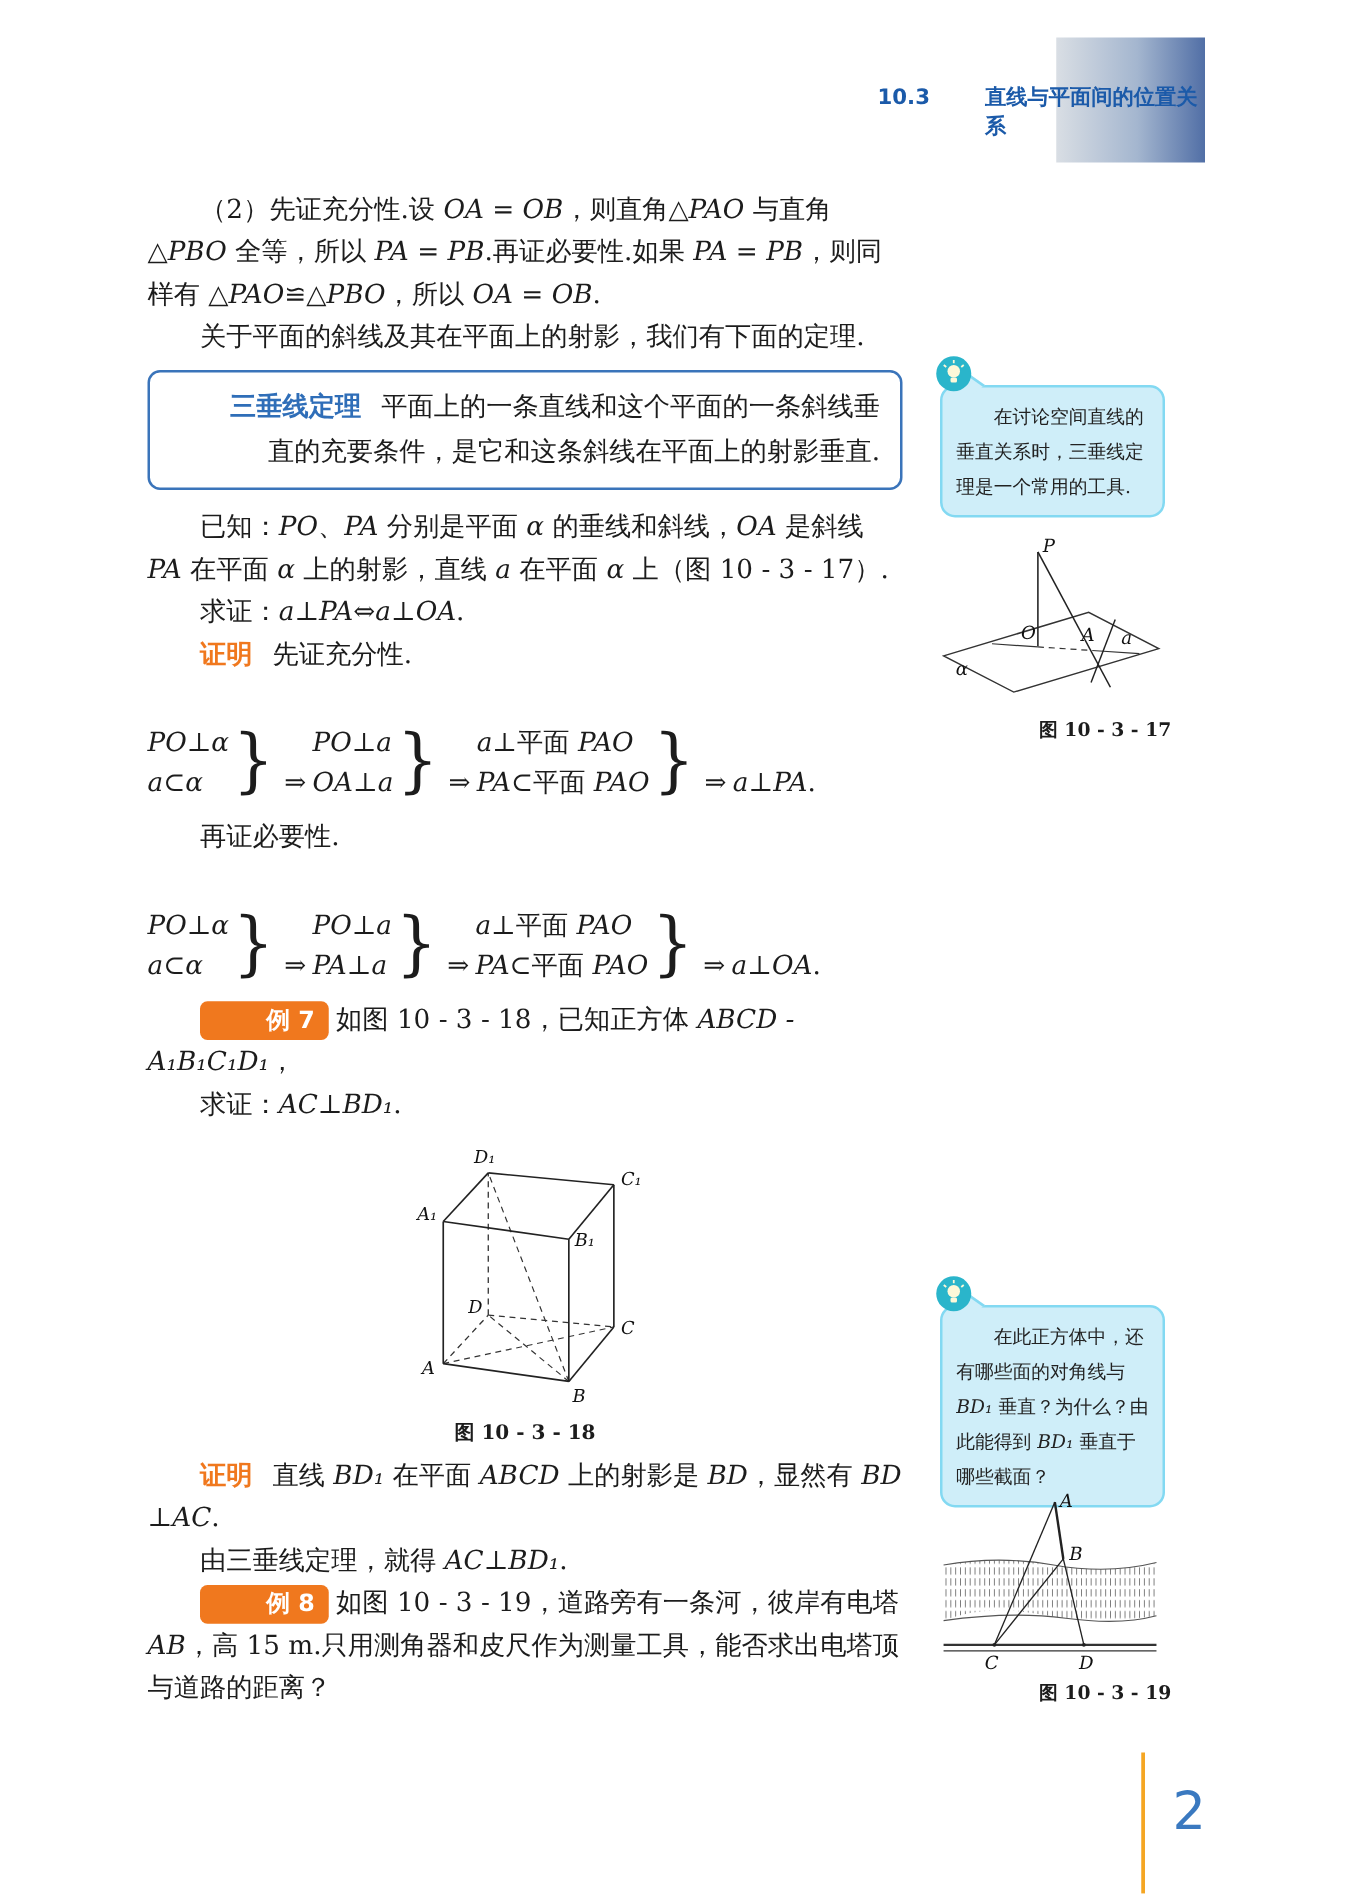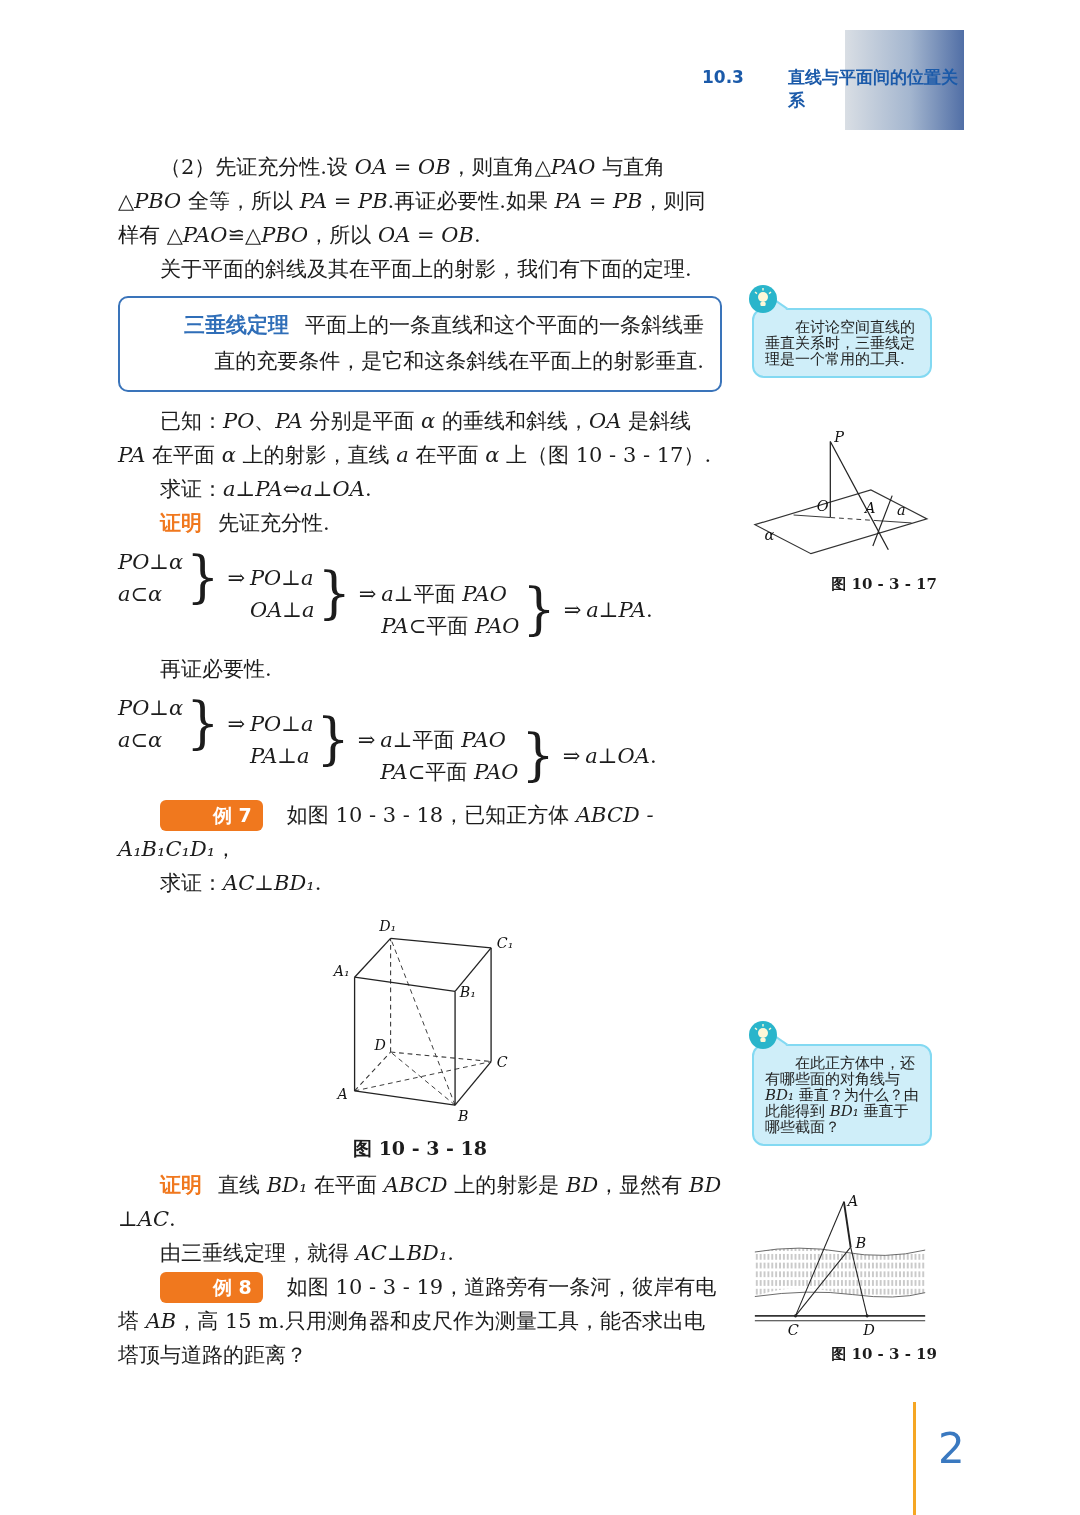--- a/index.html
+++ b/index.html
@@ -18,43 +18,43 @@
   .para { font-size:21px; line-height:34px; }
   .indent { text-indent:2em; }
   .m { font-family:"DejaVu Serif", serif; font-style:italic; }
 
   .theorem-box { border:2px solid #3a74ba; border-radius:10px; padding:9px 16px 11px; margin:10px 0 12px;text-align:right; }
   .theorem-box .para { line-height:36px; }
   .theorem-title { color:#2f6eb8; font-weight:bold; font-family:"DejaVu Sans", sans-serif; margin-right:16px; }
 
   .kw { color:#f0781e; font-weight:bold; font-family:"DejaVu Sans", sans-serif; margin-right:16px; font-style:normal; }
   .ex-label { display:inline-block; background:#f0781e; color:#fff; font-weight:bold;
-    font-family:"DejaVu Sans", sans-serif; border-radius:6px; padding:1px 11px 2px; margin-right:24px;
+    font-family:"DejaVu Sans", sans-serif; border-radius:6px; padding:1px 11px 2px; margin-right:6px;
     font-size:19px; line-height:28px; font-style:normal; }
 
   
-  .deriv { display:flex; align-items:flex-start; margin:6px 0 10px; font-size:21px; }
+  .deriv { display:flex; align-items:flex-end; margin:6px 0 10px; font-size:21px; }
   .stage { display:flex; flex-direction:column; }
   .dline { height:32px; line-height:32px; white-space:nowrap; }
   .brace { font-family:"DejaVu Serif", serif; font-size:52px; height:64px; line-height:62px;
            margin:0 3px; transform:scaleY(1.08); font-weight:200; }
   .darrow { height:32px; line-height:32px; margin:0 5px; white-space:nowrap; }
   .off0 { margin-top:0; } .off1 { margin-top:16px; } .off2 { margin-top:32px; } .off3 { margin-top:48px; }
   .brace.off1 { margin-top:16px; } .brace.off2 { margin-top:32px; }
 
   
   .figure-wrap { width:280px; margin:8px auto 6px; text-align:center; }
-  .fig-caption { font-weight:bold; font-size:19px; text-align:center; margin-top:6px;
+  .fig-caption { font-weight:bold; font-size:16px; text-align:center; margin-top:6px;
                  font-family:"DejaVu Serif", serif; }
   svg text { font-family:"DejaVu Serif", serif; font-style:italic; font-size:15px; fill:#111; }
 
   
   .bulb { position:absolute; width:30px; height:30px; z-index:3; }
   .bubble { position:absolute; width:180px; background:#cfeef9; border:2px solid #83d9f2;
-    border-radius:12px; padding:9px 11px; font-size:15px; line-height:16px; color:#222; }
+    border-radius:12px; padding:9px 11px; font-size:15px; line-height:28px; color:#222; }
   .bubble::before { content:""; position:absolute; top:-9px; left:14px; width:13px; height:13px;
     background:#cfeef9; border-left:2px solid #83d9f2; border-top:2px solid #83d9f2;
     transform:rotate(35deg) skewX(-18deg); }
   .bubble .inner { text-indent:2em; }
   .side-fig { position:absolute; }
   .side-cap { position:absolute; width:195px; text-align:right; font-weight:bold; font-size:15px; }
 
   
   .pagenum-rule { position:absolute; left:913px; top:1402px; width:3px; height:113px; background:#f5a623; }
   .pagenum { position:absolute; left:938px; top:1424px; font-size:42px; color:#3a79c0;

